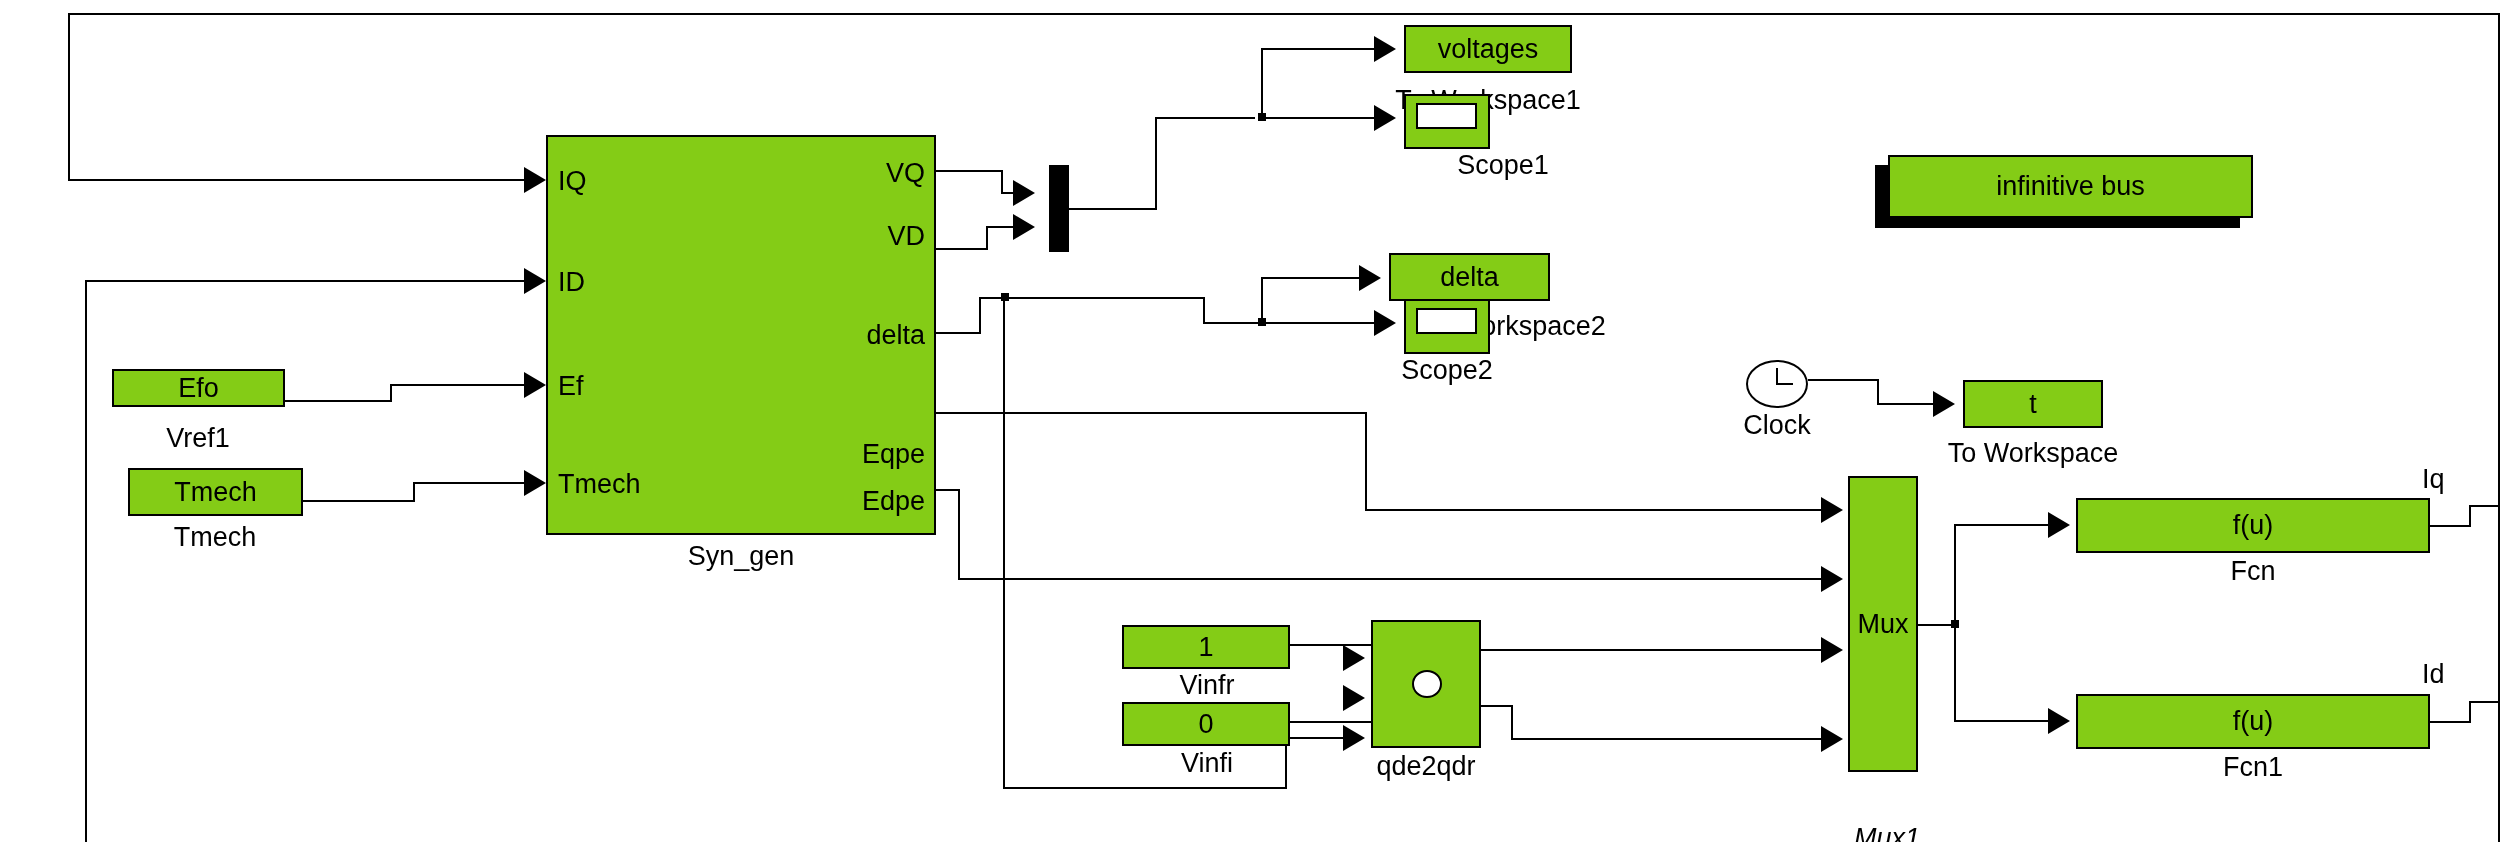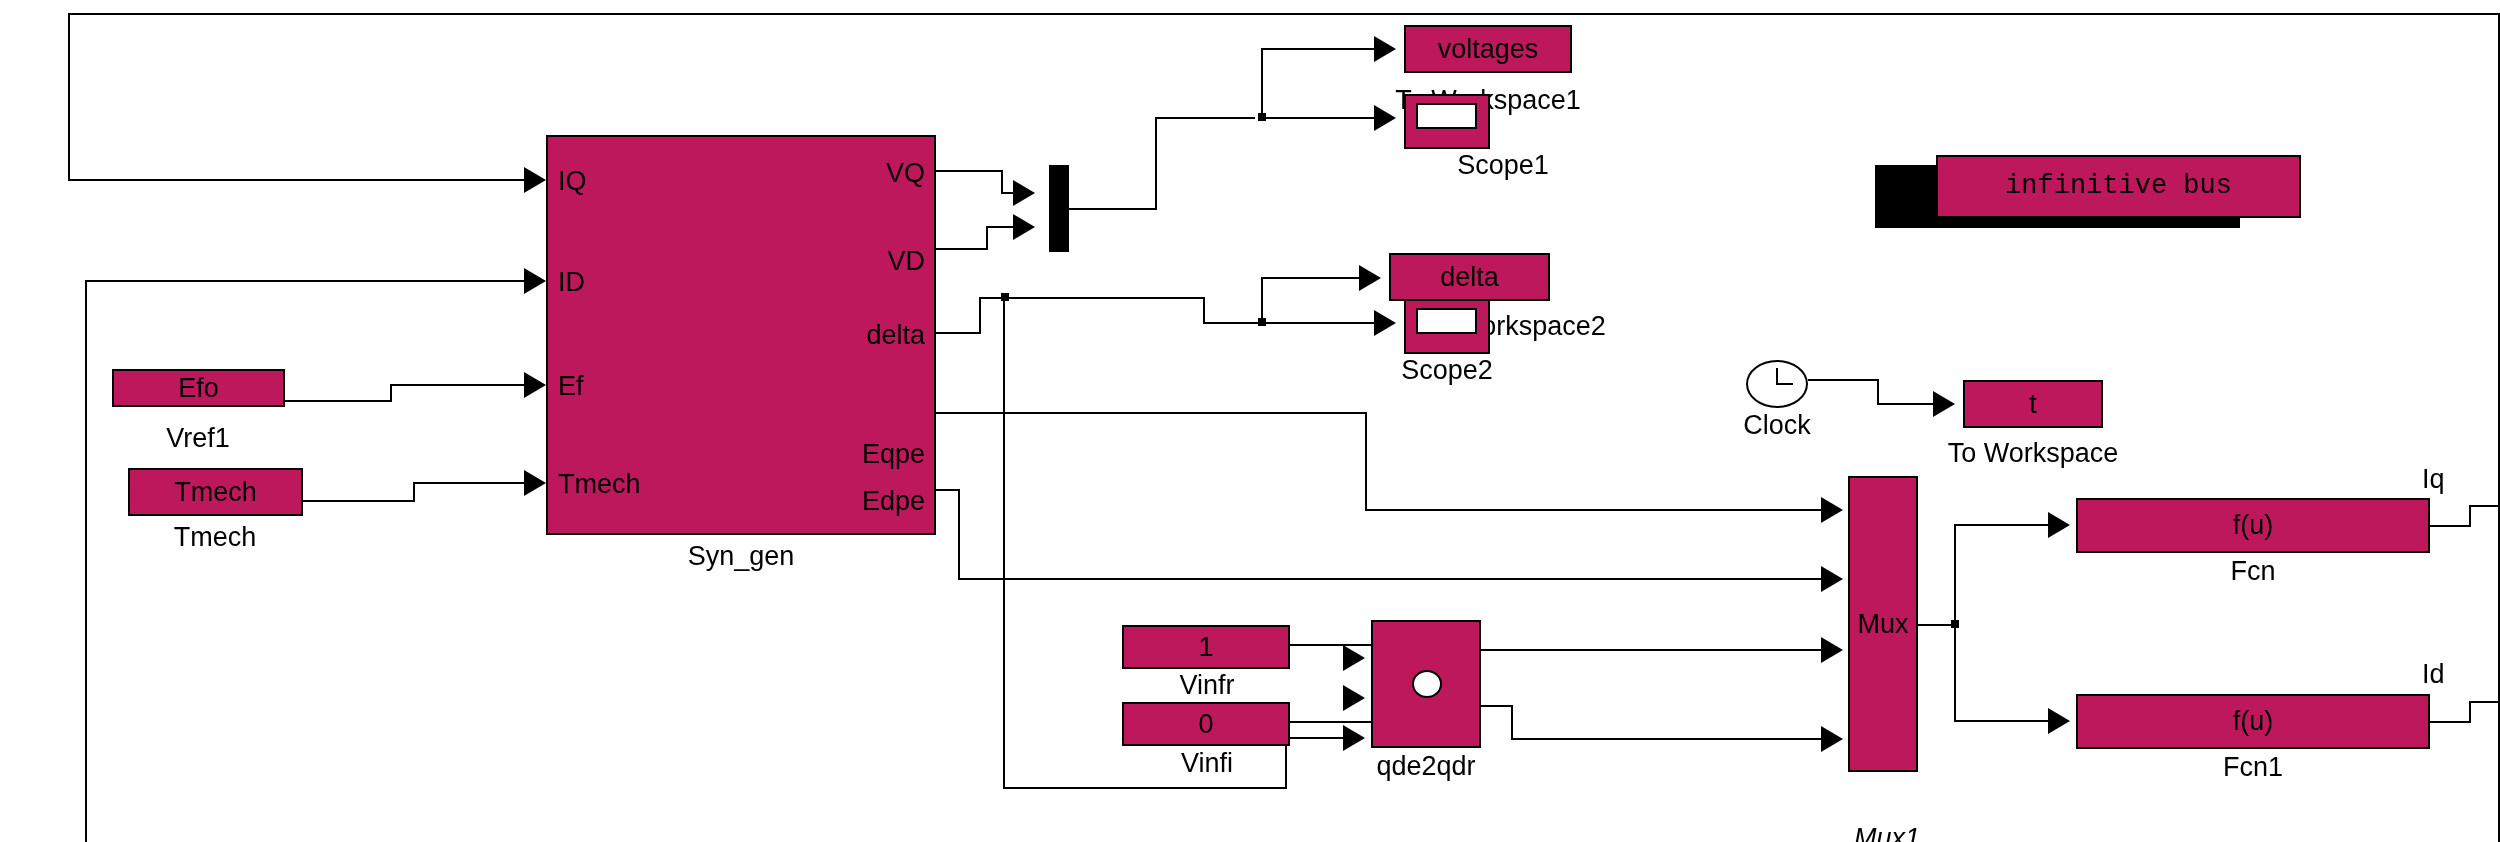--- a/index.html
+++ b/index.html
@@ -8,21 +8,21 @@
     width:2500px;height:842px;
     background:#ffffff;
     font-family:"Liberation Sans", sans-serif;
     overflow:hidden;
   }
   
   .blk{
     position:absolute;
     box-sizing:border-box;
     border:2px solid #000;
-    background:#be185d;
+    background:#84cc16;
     display:flex;align-items:center;justify-content:center;
     font-size:27px;color:#000;line-height:1;
     white-space:nowrap;
   }
   .lbl{
     position:absolute;
     font-size:27px;color:#000;
     white-space:nowrap;
     line-height:1;
   }
@@ -102,21 +102,21 @@
   <div class="h" style="left:413px;top:482px;width:115px;"></div>
   <div class="ar" style="left:524px;top:470px;"></div>
 
   <div class="blk" style="left:546px;top:135px;width:390px;height:400px;"></div>
   <div class="port" style="left:558px;top:168px;">IQ</div>
   <div class="port" style="left:558px;top:269px;">ID</div>
   <div class="port" style="left:558px;top:373px;">Ef</div>
   <div class="port" style="left:558px;top:471px;">Tmech</div>
 
   <div class="port r" style="left:925px;top:160px;">VQ</div>
-  <div class="port r" style="left:925px;top:248px;text-align:center;">VD</div>
+  <div class="port r" style="left:925px;top:223px;text-align:center;">VD</div>
   <div class="port r" style="left:925px;top:322px;">delta</div>
   <div class="port r" style="left:925px;top:401px;margin-top:40px;">Eqpe</div>
   <div class="port r" style="left:925px;top:478px;margin-top:10px;">Edpe</div>
   <div class="lbl ctr" style="left:741px;top:543px;">Syn_gen</div>
 
   <div class="h" style="left:936px;top:170px;width:67px;"></div>
   <div class="v" style="left:1001px;top:170px;height:24px;"></div>
   <div class="h" style="left:1001px;top:192px;width:16px;"></div>
   <div class="ar" style="left:1013px;top:180px;"></div>
 
@@ -186,21 +186,21 @@
   <div class="lbl ctr" style="left:1777px;top:412px;">Clock</div>
   <div class="h" style="left:1808px;top:379px;width:71px;"></div>
   <div class="v" style="left:1877px;top:379px;height:26px;"></div>
   <div class="h" style="left:1877px;top:403px;width:60px;"></div>
   <div class="ar" style="left:1933px;top:391px;"></div>
 
   <div class="blk" style="left:1963px;top:380px;width:140px;height:48px;">t</div>
   <div class="lbl ctr" style="left:2033px;top:440px;">To Workspace</div>
 
   <div class="shadow-back" style="left:1875px;top:165px;width:365px;height:63px;"></div>
-  <div class="blk" style="left:1936px;top:155px;width:365px;height:63px;font-family:Liberation Mono, monospace;">infinitive bus</div>
+  <div class="blk" style="left:1888px;top:155px;width:365px;height:63px;">infinitive bus</div>
 
   <div class="blk" style="left:1122px;top:625px;width:168px;height:44px;">1</div>
   <div class="lbl ctr" style="left:1207px;top:672px;">Vinfr</div>
 
   <div class="blk" style="left:1122px;top:702px;width:168px;height:44px;">0</div>
   <div class="lbl ctr" style="left:1207px;top:750px;">Vinfi</div>
 
   <div class="h" style="left:1290px;top:644px;width:100px;"></div>
   <div class="v" style="left:1388px;top:644px;height:15px;"></div>
   <div class="h" style="left:1388px;top:657px;width:74px;"></div>

